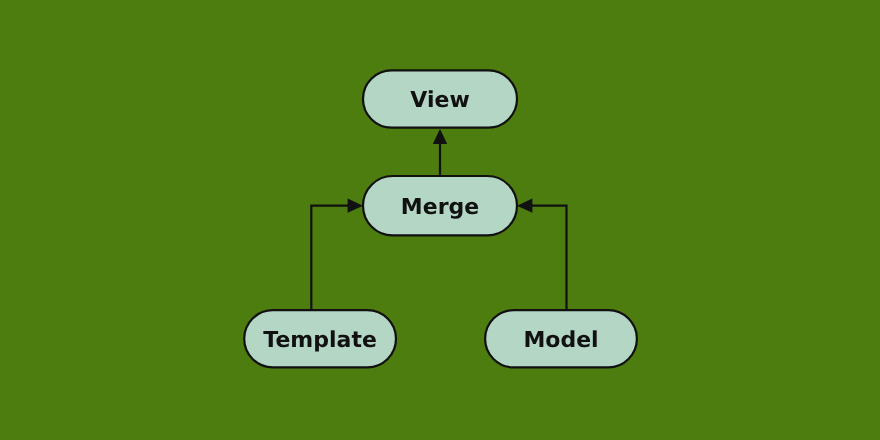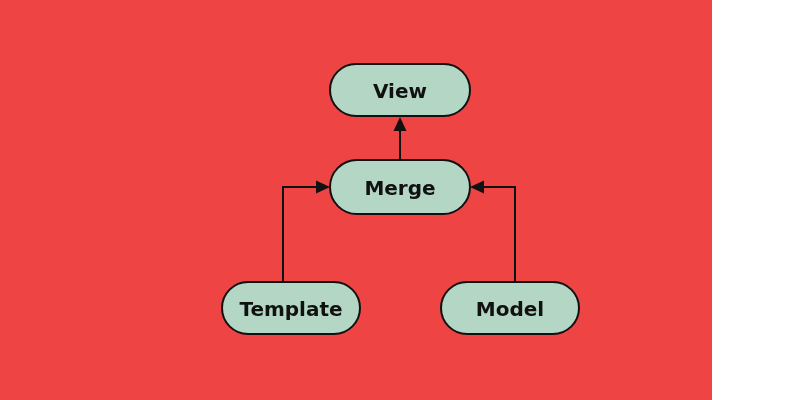--- a/index.html
+++ b/index.html
@@ -1,23 +1,23 @@
 <!DOCTYPE html>
 <html><head>
 <meta charset="utf-8">
 <style>
   html, body {
     margin: 0;
     padding: 0;
   }
   .canvas {
     position: relative;
-    width: 712px;
+    width: 800px;
     height: 400px;
-    background: #ef4444;
+    background: #4d7c0f;
     font-family: "DejaVu Sans", "Liberation Sans", sans-serif;
     overflow: hidden;
   }
   svg { display: block; }
   .node-shape {
     fill: #b3d6c5;
     stroke: #111111;
     stroke-width: 2;
   }
   .node-label {

